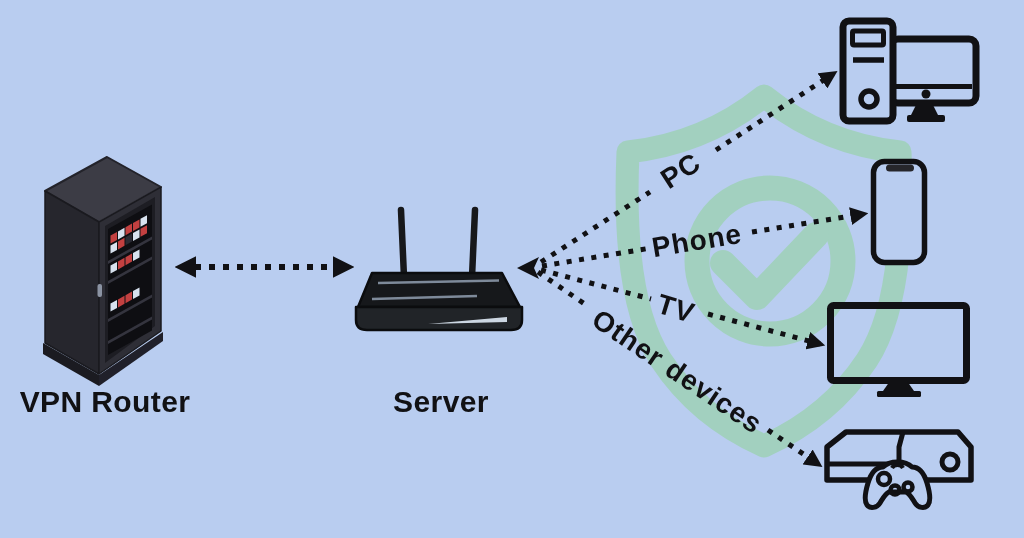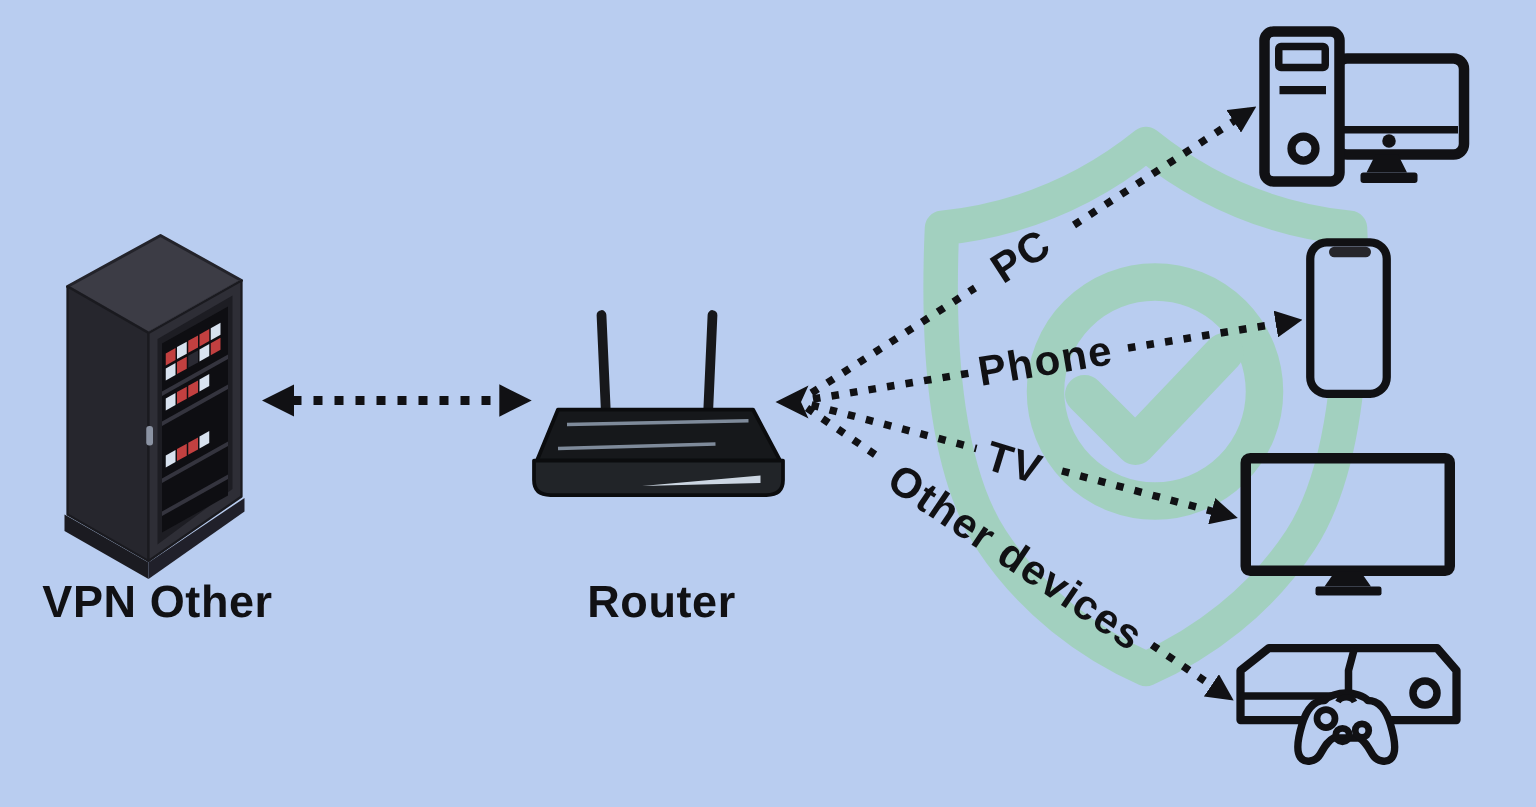--- a/index.html
+++ b/index.html
@@ -145,19 +145,19 @@
       <line class="dots" x1="541" y1="270" x2="651" y2="299" stroke-width="5" stroke-dasharray="5 7.5"></line>
       <line class="dots" x1="708" y1="314" x2="820" y2="344" stroke-width="5" stroke-dasharray="5 7.5" marker-end="url(#ah5)"></line>
     </g>
 
     <g>
       <line class="dots" x1="538" y1="272" x2="584" y2="303.5" stroke-width="5" stroke-dasharray="5 7.5"></line>
       <line class="dots" x1="768" y1="430" x2="818" y2="464" stroke-width="5" stroke-dasharray="5 7.5" marker-end="url(#ah5)"></line>
     </g>
   </svg>
 
-  <div class="lbl lbl-big" id="lbl-vpn">VPN Other</div>
-  <div class="lbl lbl-big" id="lbl-router">Router</div>
+  <div class="lbl lbl-big" id="lbl-vpn">VPN Router</div>
+  <div class="lbl lbl-big" id="lbl-router">Server</div>
   <div class="lbl lbl-small" id="lbl-pc">PC</div>
   <div class="lbl lbl-small" id="lbl-phone">Phone</div>
   <div class="lbl lbl-small" id="lbl-tv">TV</div>
   <div class="lbl lbl-small" id="lbl-other">Other devices</div>
 </div>
 
 </body></html>

